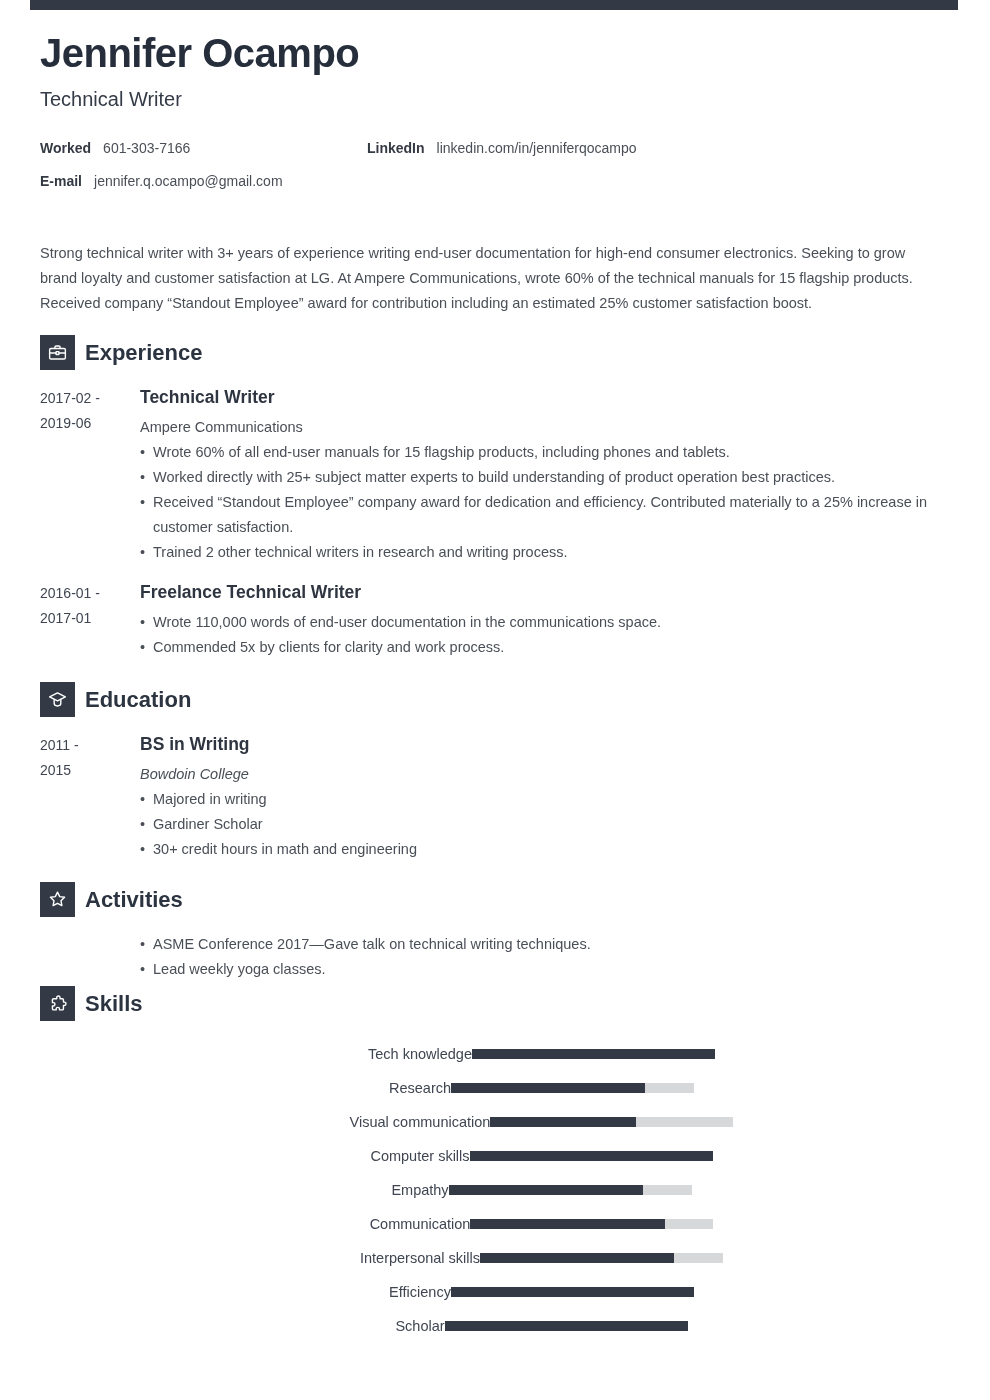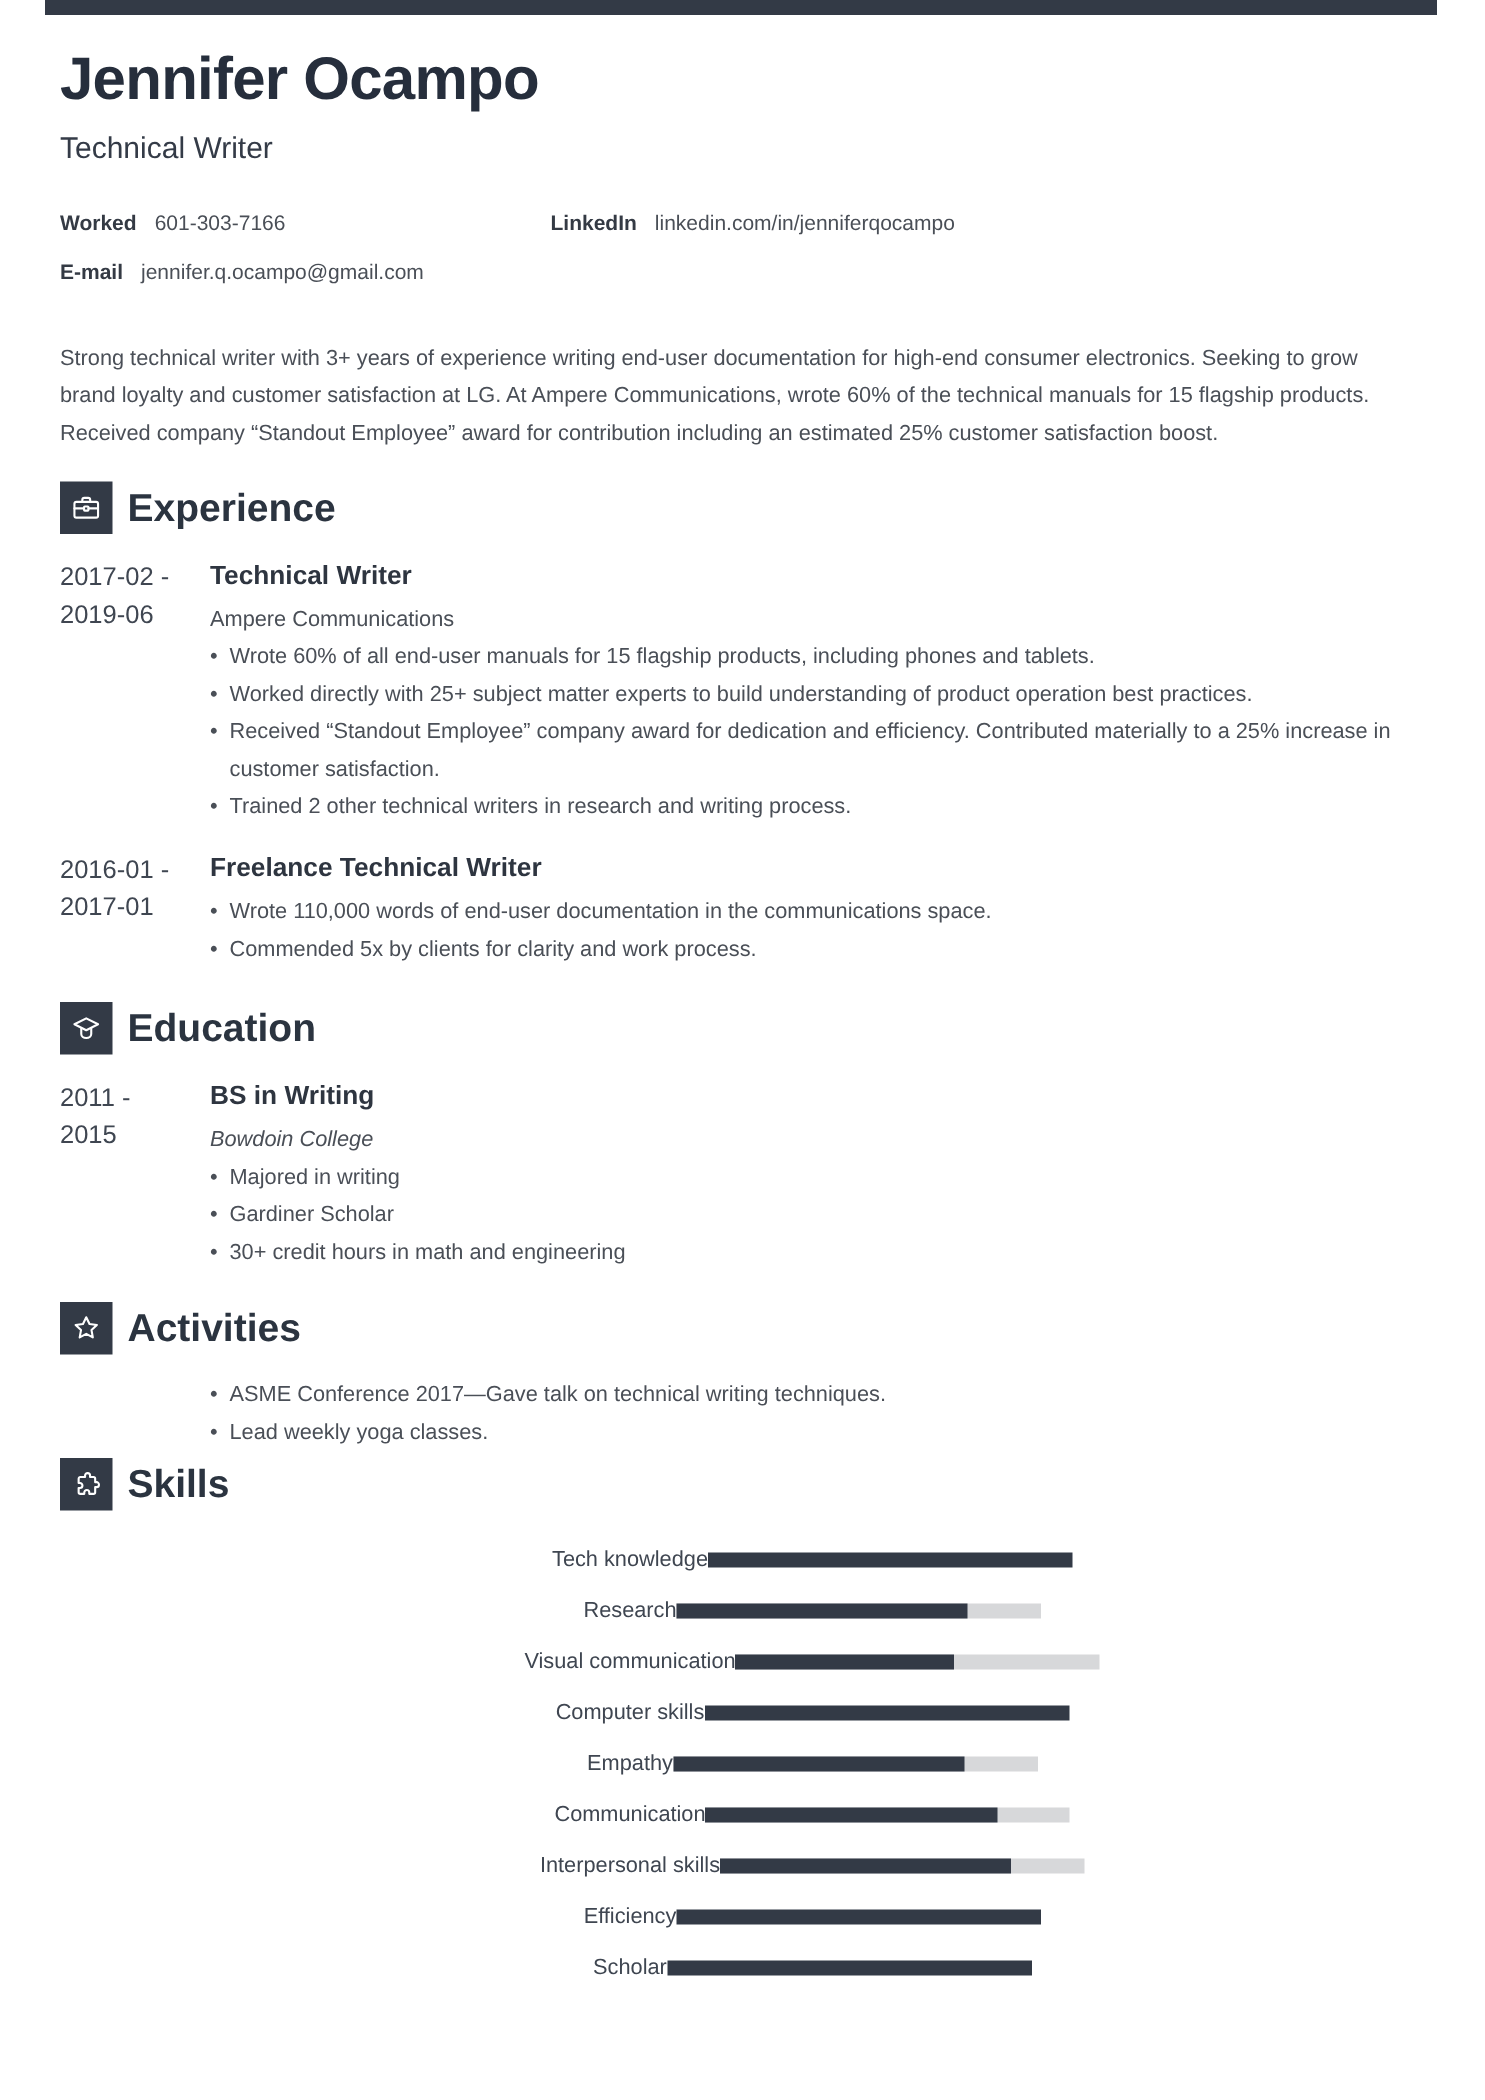--- a/index.html
+++ b/index.html
@@ -11,29 +11,29 @@
 
   .name { margin-top:32px; font-size:40px; font-weight:bold; color:#262e3c; line-height:1.05; letter-spacing:-0.5px; }
   .subtitle { margin-top:14px; font-size:20px; color:#343b47; }
 
   .contact { margin-top:30px; }
   .contact-row { display:grid; grid-template-columns:327px 1fr; margin-bottom:18px; font-size:14px; line-height:15px; }
   .contact-pair { display:flex; }
   .contact-label { font-weight:bold; color:#343a44; margin-right:12px; }
   .contact-value { color:#4a4f57; }
 
-  .summary { margin-top:38px; font-size:14.5px; line-height:25px; color:#4a4f57; }
+  .summary { margin-top:52px; font-size:14.5px; line-height:25px; color:#4a4f57; }
 
   .section-head { display:flex; align-items:center; margin-top:19px; }
   .section-icon { width:35px; height:35px; background:#333a46; display:flex; align-items:center; justify-content:center; flex:0 0 35px; }
   .section-icon svg { width:21px; height:21px; stroke:#ffffff; fill:none; stroke-width:1.6; stroke-linejoin:round; stroke-linecap:round; }
-  .section-title { margin-left:10px; font-size:26px; font-weight:bold; color:#2b3440; }
+  .section-title { margin-left:10px; font-size:22px; font-weight:bold; color:#2b3440; }
 
   .entry { display:grid; grid-template-columns:100px 1fr; margin-top:16px; }
-  .entry-dates { font-size:17px; line-height:25px; color:#3f4651; }
+  .entry-dates { font-size:14px; line-height:25px; color:#3f4651; }
   .entry-title { font-size:17.5px; font-weight:bold; color:#2e3540; line-height:22px; }
   .entry-sub { margin-top:7px; font-size:14.5px; line-height:25px; color:#4a4f57; }
   .entry-sub.italic { font-style:italic; }
   ul.bullets { list-style:none; }
   ul.bullets li { position:relative; padding-left:13px; font-size:14.5px; line-height:25px; color:#4a4f57; }
   ul.bullets li::before { content:"\2022"; position:absolute; left:0; top:0; color:#4a4f57; }
 
   .plain-bullets { display:grid; grid-template-columns:100px 1fr; margin-top:15px; }
 
   .skills { margin-top:16px; }

